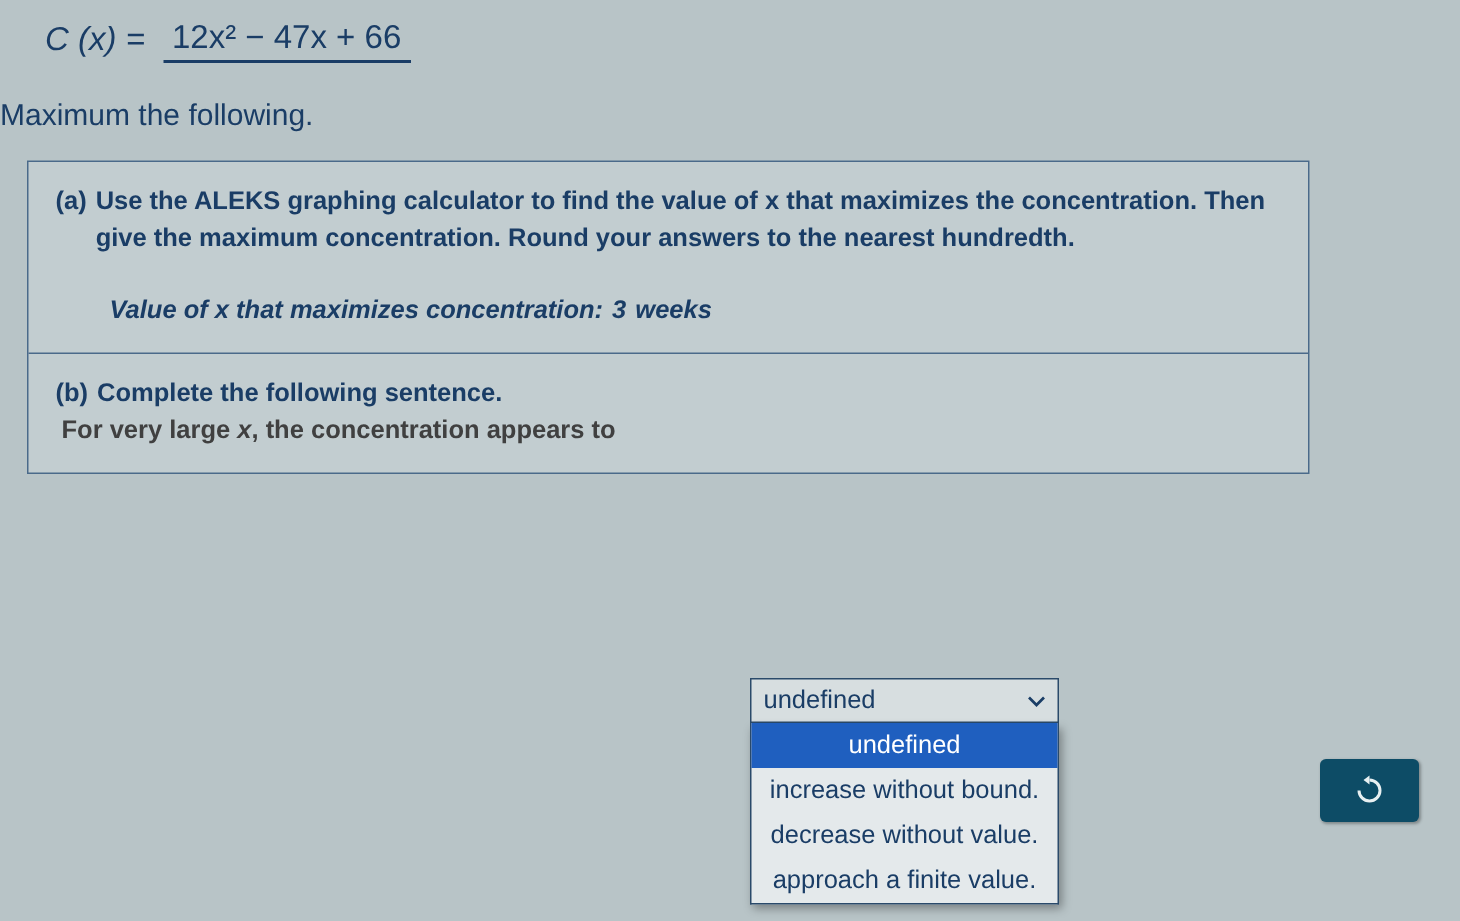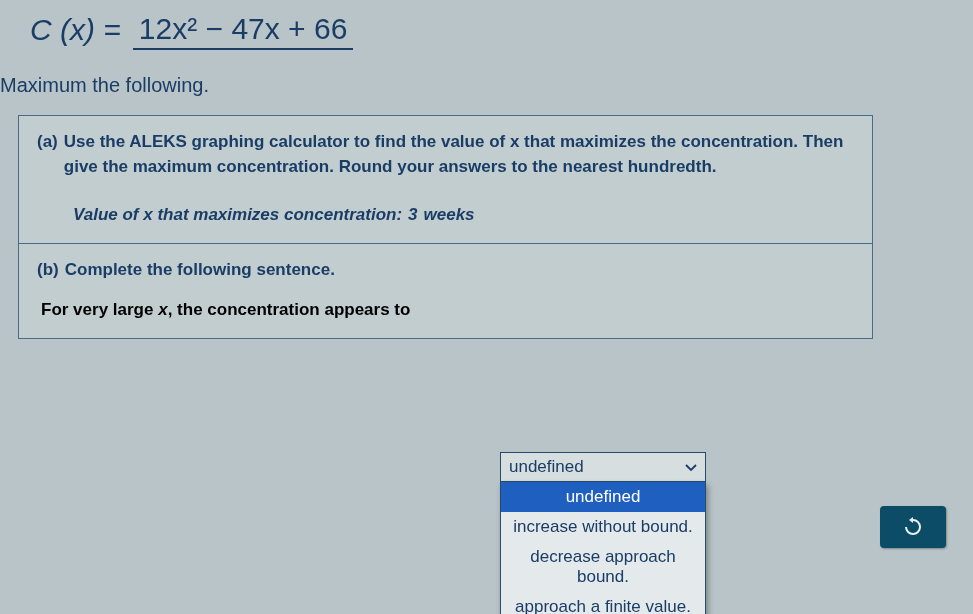--- a/index.html
+++ b/index.html
@@ -12,21 +12,21 @@
     overflow: hidden;
     position: relative;
   }
   .page {
     padding: 10px 0 0 0;
   }
   .formula {
     display: flex;
     align-items: center;
     margin-left: 30px;
-    font-size: 30px;
+    font-size: 22px;
     color: #1a3d66;
   }
   .formula .lhs { font-style: italic; margin-right: 6px; }
   .formula .frac {
     display: inline-flex;
     flex-direction: column;
     align-items: center;
     margin-left: 6px;
     justify-content: center;
   }
@@ -79,25 +79,25 @@
     display: inline-flex;
     flex-direction: column;
     align-items: center;
     font-weight: normal;
     margin-left: 4px;
     font-size: 16px;
   }
   .unitfrac .ub { width: 100%; border-top: 1.5px solid #1a3d66; }
   .unitfrac div { padding: 0 2px; }
   .sentence {
-    margin-top: 17px;
+    margin-top: 2px;
     margin-left: 4px;
     font-size: 17px;
     font-weight: bold;
-    color: #000000;
+    color: #404040;
     display: flex;
     align-items: center;
     gap: 18px;
   }
   .dropdown-wrap {
     position: absolute;
     left: 500px;
     top: 452px;
     width: 206px;
     text-align: center;
@@ -196,21 +196,21 @@
     <span>undefined</span>
     <span class="chev">
       <svg width="12" height="8" viewBox="0 0 12 8">
           <path d="M1 1 L6 6 L11 1" stroke="#1a3d66" stroke-width="1.8" fill="none"></path>
         </svg>
     </span>
   </div>
   <div class="dd-list">
     <div class="dd-item sel">undefined</div>
     <div class="dd-item">increase without bound.</div>
-    <div class="dd-item">decrease approach bound.</div>
+    <div class="dd-item">decrease without value.</div>
     <div class="dd-item">approach a finite value.</div>
   </div>
 </div>
 
 <div class="undo-btn">
   <svg viewBox="0 0 24 24">
     <path d="M12 5 A7 7 0 1 1 5 12" stroke="#e8f0f2" stroke-width="2" fill="none"></path>
     <path d="M12 2 L12 8 L8 5 Z" fill="#e8f0f2"></path>
   </svg>
 </div>

